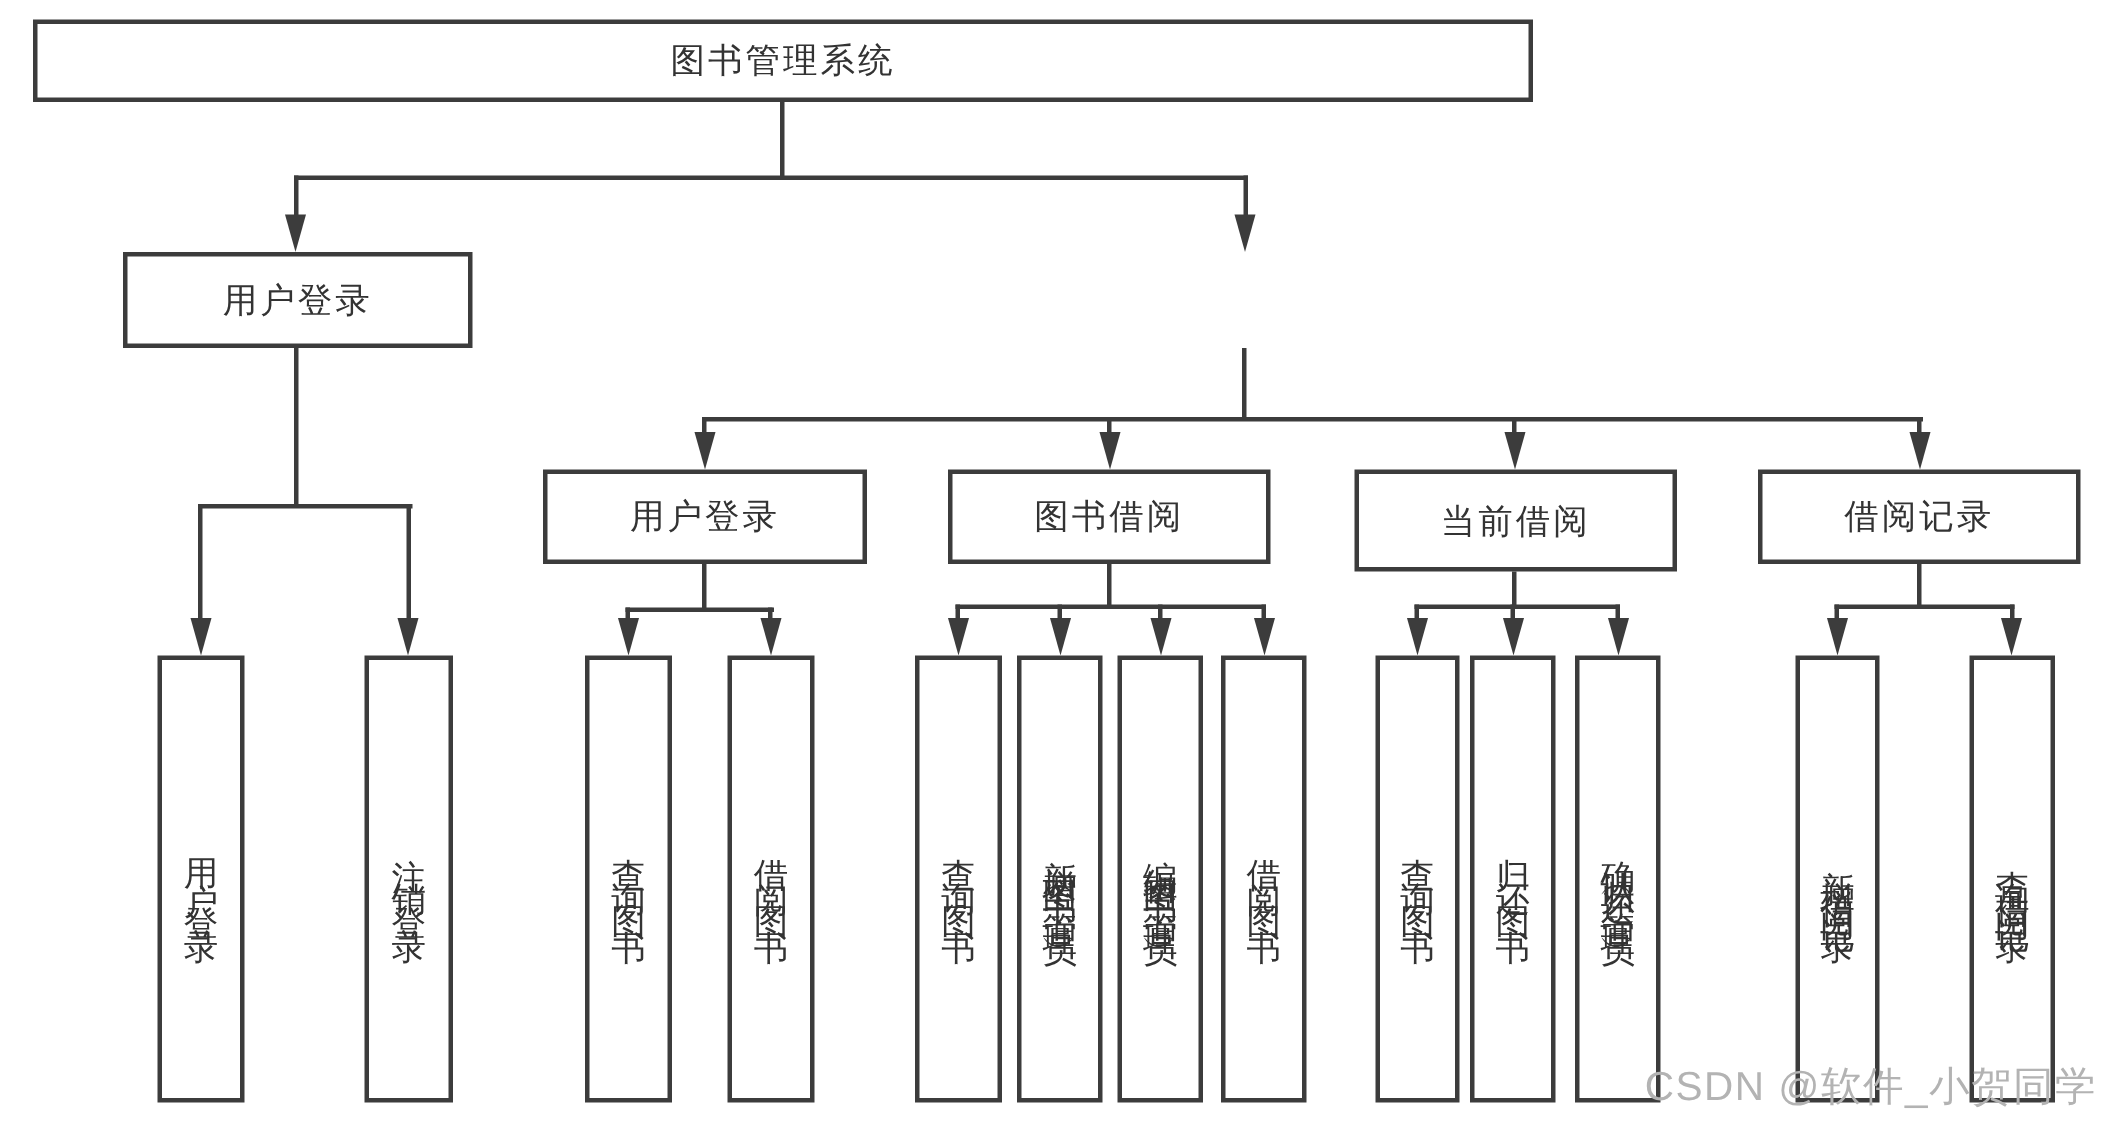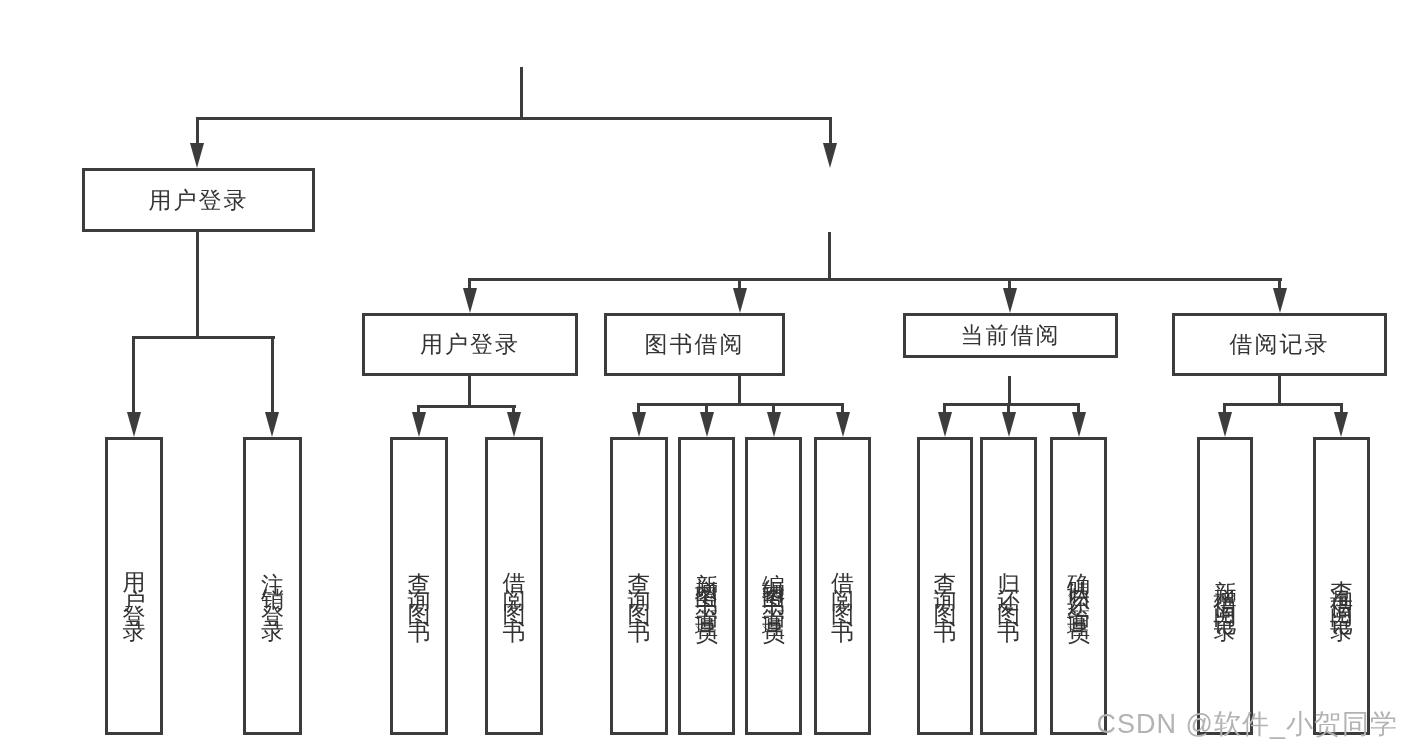--- a/index.html
+++ b/index.html
@@ -67,20 +67,23 @@
     letter-spacing: 1px;
     color: #b3b3b3;
     z-index: 3;
   }
 </style>
 </head>
 <body>
 
 <div class="canvas">
 
+  <div class="box" style="left:22px; top:13px; width:1000px; height:55px;">
+    <span>图书管理系统</span>
+  </div>
 
   <div class="vl" style="left:520px; top:67px; height:52px;"></div>
   <div class="hl" style="left:196px; top:117px; width:636px;"></div>
   <div class="vl" style="left:196px; top:117px; height:30px;"></div>
   <div class="ah" style="left:190px; top:143px;"></div>
   <div class="vl" style="left:829px; top:117px; height:30px;"></div>
   <div class="ah" style="left:823px; top:143px;"></div>
 
   <div class="box" style="left:82px; top:168px; width:233px; height:64px;">
     <span>用户登录</span>
@@ -100,24 +103,24 @@
   <div class="vl" style="left:738px; top:278px; height:12px;"></div>
   <div class="ah" style="left:733px; top:288px;"></div>
   <div class="vl" style="left:1008px; top:278px; height:12px;"></div>
   <div class="ah" style="left:1003px; top:288px;"></div>
   <div class="vl" style="left:1278px; top:278px; height:12px;"></div>
   <div class="ah" style="left:1273px; top:288px;"></div>
 
   <div class="box" style="left:362px; top:313px; width:216px; height:63px;">
     <span>用户登录</span>
   </div>
-  <div class="box" style="left:604px; top:313px; width:181px; height:63px;">
+  <div class="box" style="left:632px; top:313px; width:215px; height:63px;">
     <span>图书借阅</span>
   </div>
-  <div class="box" style="left:903px; top:313px; width:215px; height:45px;">
+  <div class="box" style="left:903px; top:313px; width:215px; height:68px;">
     <span>当前借阅</span>
   </div>
   <div class="box" style="left:1172px; top:313px; width:215px; height:63px;">
     <span>借阅记录</span>
   </div>
 
   <div class="vl" style="left:468px; top:376px; height:32px;"></div>
   <div class="hl" style="left:417px; top:405px; width:99px;"></div>
   <div class="vl" style="left:417px; top:405px; height:10px;"></div>
   <div class="ah" style="left:412px; top:412px;"></div>

